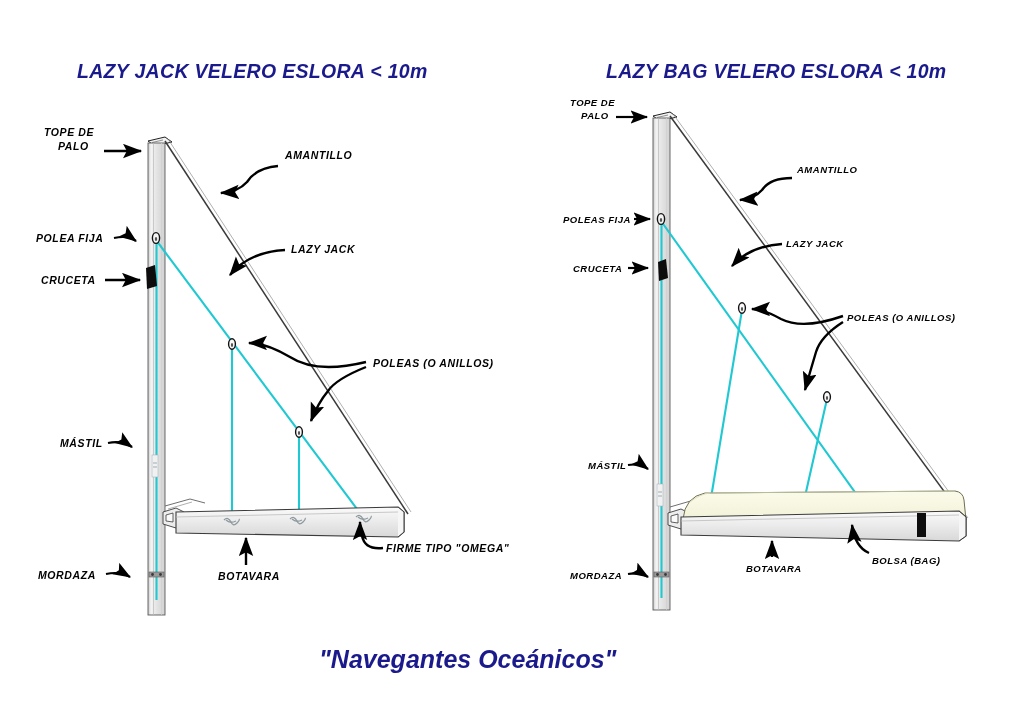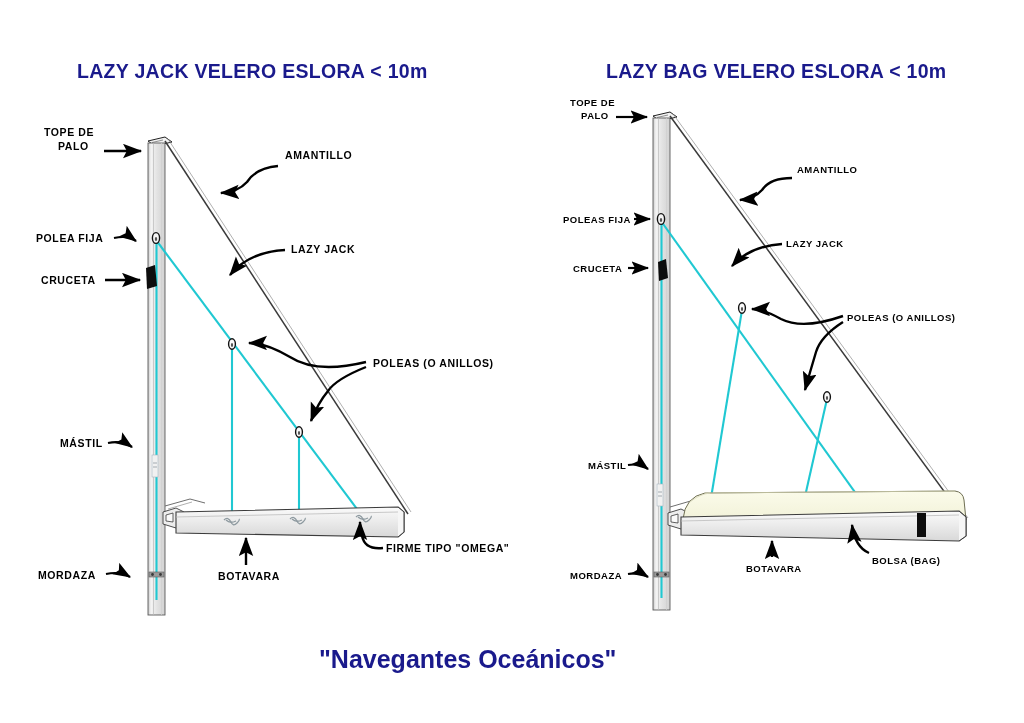--- a/index.html
+++ b/index.html
@@ -11,20 +11,21 @@
     width: 1024px;
     height: 723px;
     font-family: "Liberation Sans", sans-serif;
     position: relative;
     overflow: hidden;
   }
   #stage {
     position: relative;
     width: 1024px;
     height: 723px;
+    font-style: italic;
   }
   svg#diagram {
     position: absolute;
     left: 0;
     top: 0;
     width: 1024px;
     height: 723px;
   }
   .title-text {
     font-family: "Liberation Sans", sans-serif;

